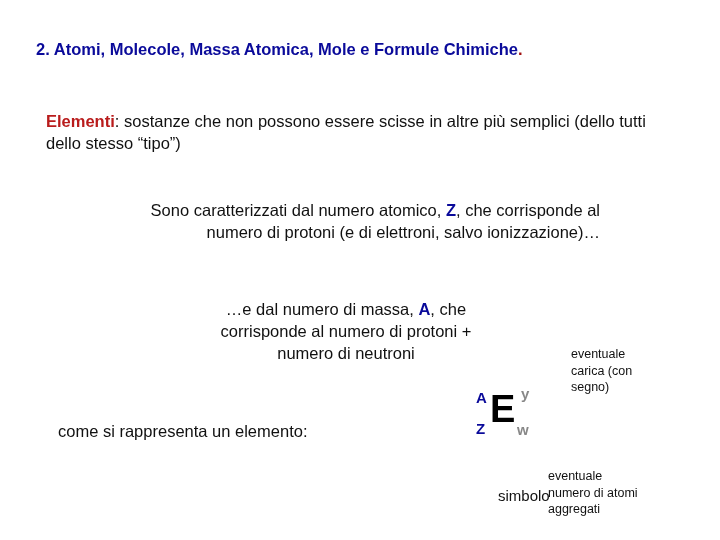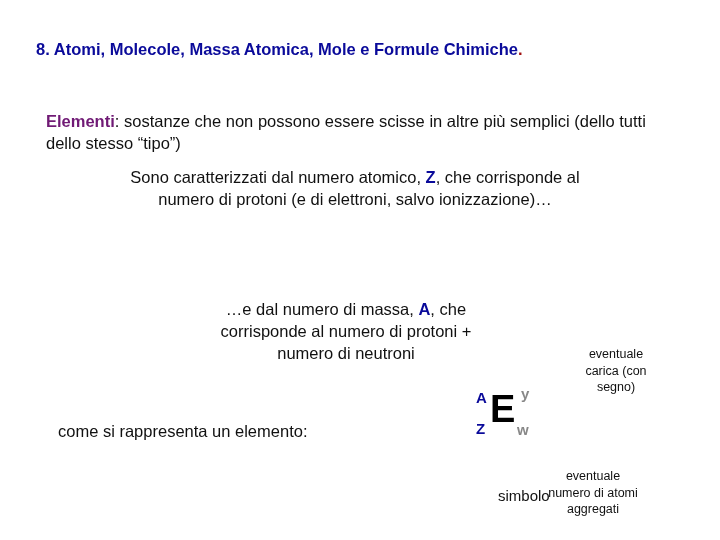--- a/index.html
+++ b/index.html
@@ -17,52 +17,52 @@
       font-size: 16.5px; font-weight: bold;
       color: #0a0a9a;
       white-space: nowrap;
     }
     .title .dot { color: #a01010; }
     .defn {
       left: 46px; top: 110px;
       font-size: 16.5px; line-height: 22px;
       width: 600px;
     }
-    .defn .term { color: #701a75; font-weight: bold; }
+    .defn .term { color: #b91c1c; font-weight: bold; }
     .para {
       text-align: center;
       font-size: 16.5px; line-height: 22px;
     }
-    .p1 { left: 110px; top: 166px; width: 490px; }
+    .p1 { left: 110px; top: 199px; width: 490px; text-align: right; }
     .p2 { left: 196px; top: 298px; width: 300px; }
     .accent { color: #0a0a9a; font-weight: bold; }
     .how {
       left: 50px; top: 422px;
       font-size: 16.5px;
       white-space: nowrap;
       margin-left: 8px;
     }
     .sym-a { left: 476px; top: 389px; font-size: 15px; font-weight: bold; color: #0a0a9a; }
     .sym-z { left: 476px; top: 420px; font-size: 15px; font-weight: bold; color: #0a0a9a; }
     .sym-e { left: 490px; top: 390px; font-size: 38px; font-weight: bold; color: #000000; line-height: 1; }
     .sym-y { left: 521px; top: 385px; font-size: 15px; font-weight: bold; color: #888888; }
     .sym-w { left: 517px; top: 421px; font-size: 15px; font-weight: bold; color: #888888; }
     .simbolo { left: 472px; top: 487px; font-size: 15px; margin-left: 26px; }
     .note {
-      text-align: center;
+      text-align: left;
       font-size: 12.5px; line-height: 16.5px;
       width: 90px;
     }
     .n1 { left: 571px; top: 346px; }
     .n2 { left: 548px; top: 420px; margin-top: 48px; }
   </style>
 </head>
 <body>
 
-<div class="abs title"><span>8. Atomi, Molecole, Massa Atomica, Mole e Formule Chimiche</span><span class="dot">.</span></div>
+<div class="abs title"><span>2. Atomi, Molecole, Massa Atomica, Mole e Formule Chimiche</span><span class="dot">.</span></div>
 
 <div class="abs defn"><span class="term">Elementi</span><span>: sostanze che non possono essere scisse in altre più semplici (dello tutti dello stesso “tipo”)</span></div>
 
 <div class="abs para p1"><span>Sono caratterizzati dal numero atomico, </span><span class="accent">Z</span><span>, che corrisponde al numero di protoni (e di elettroni, salvo ionizzazione)…</span></div>
 
 <div class="abs para p2"><span>…e dal numero di massa, </span><span class="accent">A</span><span>, che corrisponde al numero di protoni + numero di neutroni</span></div>
 
 <div class="abs how">come si rappresenta un elemento:</div>
 
 <div>

